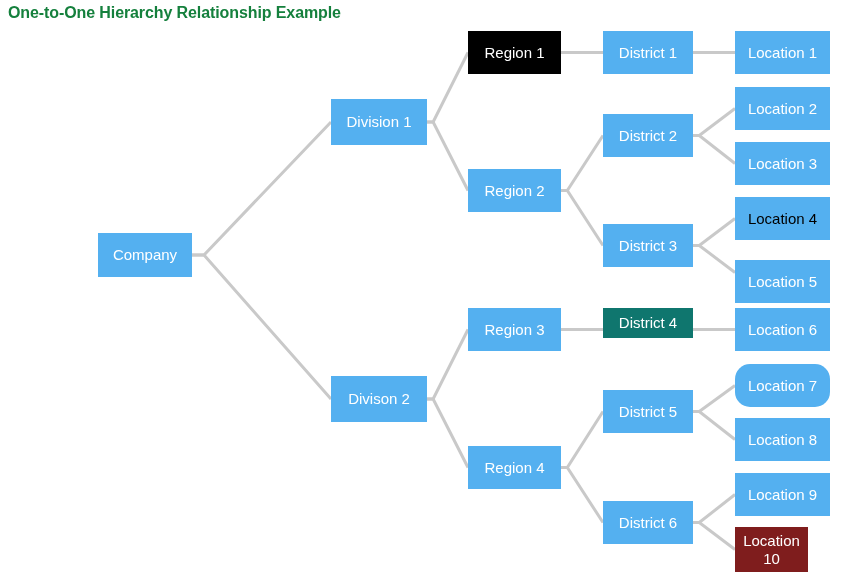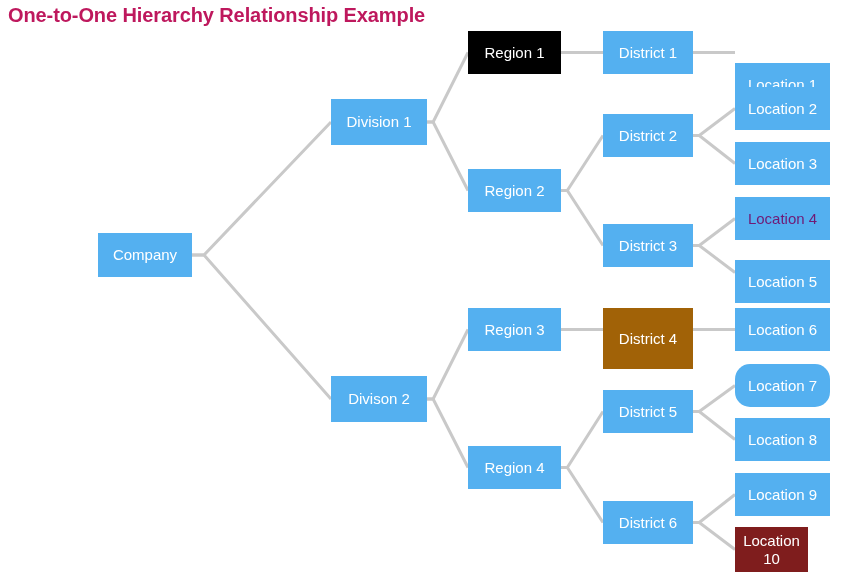--- a/index.html
+++ b/index.html
@@ -17,23 +17,23 @@
   #diagram-root {
     position: relative;
     width: 843px;
     height: 583px;
     background: #ffffff;
   }
   #chart-title {
     position: absolute;
     left: 8px;
     top: 4px;
-    font-size: 20px;
+    font-size: 16px;
     font-weight: bold;
-    color: #be185d;
+    color: #15803d;
     letter-spacing: -0.1px;
     white-space: nowrap;
   }
   #connector-layer {
     position: absolute;
     left: 0;
     top: 0;
     width: 843px;
     height: 583px;
   }
@@ -88,27 +88,27 @@
       <div class="node" style="left: 98px; top: 233px; width: 94px; height: 44px; background: rgb(84, 176, 240); color: rgb(255, 255, 255);">Company</div>
       <div class="node" style="left: 331px; top: 99px; width: 96px; height: 46px; background: rgb(84, 176, 240); color: rgb(255, 255, 255);">Division 1</div>
       <div class="node" style="left: 331px; top: 376px; width: 96px; height: 46px; background: rgb(84, 176, 240); color: rgb(255, 255, 255);">Divison 2</div>
       <div class="node" style="left: 468px; top: 31px; width: 93px; height: 43px; background: #000000; color: rgb(255, 255, 255);">Region 1</div>
       <div class="node" style="left: 468px; top: 169px; width: 93px; height: 43px; background: rgb(84, 176, 240); color: rgb(255, 255, 255);">Region 2</div>
       <div class="node" style="left: 468px; top: 308px; width: 93px; height: 43px; background: rgb(84, 176, 240); color: rgb(255, 255, 255);">Region 3</div>
       <div class="node" style="left: 468px; top: 446px; width: 93px; height: 43px; background: rgb(84, 176, 240); color: rgb(255, 255, 255);">Region 4</div>
       <div class="node" style="left: 603px; top: 31px; width: 90px; height: 43px; background: rgb(84, 176, 240); color: rgb(255, 255, 255);">District 1</div>
       <div class="node" style="left: 603px; top: 114px; width: 90px; height: 43px; background: rgb(84, 176, 240); color: rgb(255, 255, 255);">District 2</div>
       <div class="node" style="left: 603px; top: 224px; width: 90px; height: 43px; background: rgb(84, 176, 240); color: rgb(255, 255, 255);">District 3</div>
-      <div class="node" style="left: 603px; top: 308px; width: 90px; height: 61px; background: #a16207; color: rgb(255, 255, 255);">District 4</div>
+      <div class="node" style="left: 603px; top: 308px; width: 90px; height: 30px; background: #0f766e; color: rgb(255, 255, 255);">District 4</div>
       <div class="node" style="left: 603px; top: 390px; width: 90px; height: 43px; background: rgb(84, 176, 240); color: rgb(255, 255, 255);">District 5</div>
       <div class="node" style="left: 603px; top: 501px; width: 90px; height: 43px; background: rgb(84, 176, 240); color: rgb(255, 255, 255);">District 6</div>
-      <div class="node" style="left: 735px; top: 31px; width: 95px; height: 43px; background: rgb(84, 176, 240); color: rgb(255, 255, 255); margin-top: 32px;">Location 1</div>
+      <div class="node" style="left: 735px; top: 31px; width: 95px; height: 43px; background: rgb(84, 176, 240); color: rgb(255, 255, 255);">Location 1</div>
       <div class="node" style="left: 735px; top: 87px; width: 95px; height: 43px; background: rgb(84, 176, 240); color: rgb(255, 255, 255);">Location 2</div>
       <div class="node" style="left: 735px; top: 142px; width: 95px; height: 43px; background: rgb(84, 176, 240); color: rgb(255, 255, 255);">Location 3</div>
-      <div class="node" style="left: 735px; top: 197px; width: 95px; height: 43px; background: rgb(84, 176, 240); color: #701a75;">Location 4</div>
+      <div class="node" style="left: 735px; top: 197px; width: 95px; height: 43px; background: rgb(84, 176, 240); color: #000000;">Location 4</div>
       <div class="node" style="left: 735px; top: 260px; width: 95px; height: 43px; background: rgb(84, 176, 240); color: rgb(255, 255, 255);">Location 5</div>
       <div class="node" style="left: 735px; top: 308px; width: 95px; height: 43px; background: rgb(84, 176, 240); color: rgb(255, 255, 255);">Location 6</div>
       <div class="node" style="left: 735px; top: 364px; width: 95px; height: 43px; background: rgb(84, 176, 240); color: rgb(255, 255, 255); border-radius: 15px;">Location 7</div>
       <div class="node" style="left: 735px; top: 418px; width: 95px; height: 43px; background: rgb(84, 176, 240); color: rgb(255, 255, 255);">Location 8</div>
       <div class="node" style="left: 735px; top: 473px; width: 95px; height: 43px; background: rgb(84, 176, 240); color: rgb(255, 255, 255);">Location 9</div>
       <div class="node" style="left: 735px; top: 527px; width: 73px; height: 45px; background: #7f1d1d; color: rgb(255, 255, 255);">Location
 10</div>
     </div>
 
 </div>

